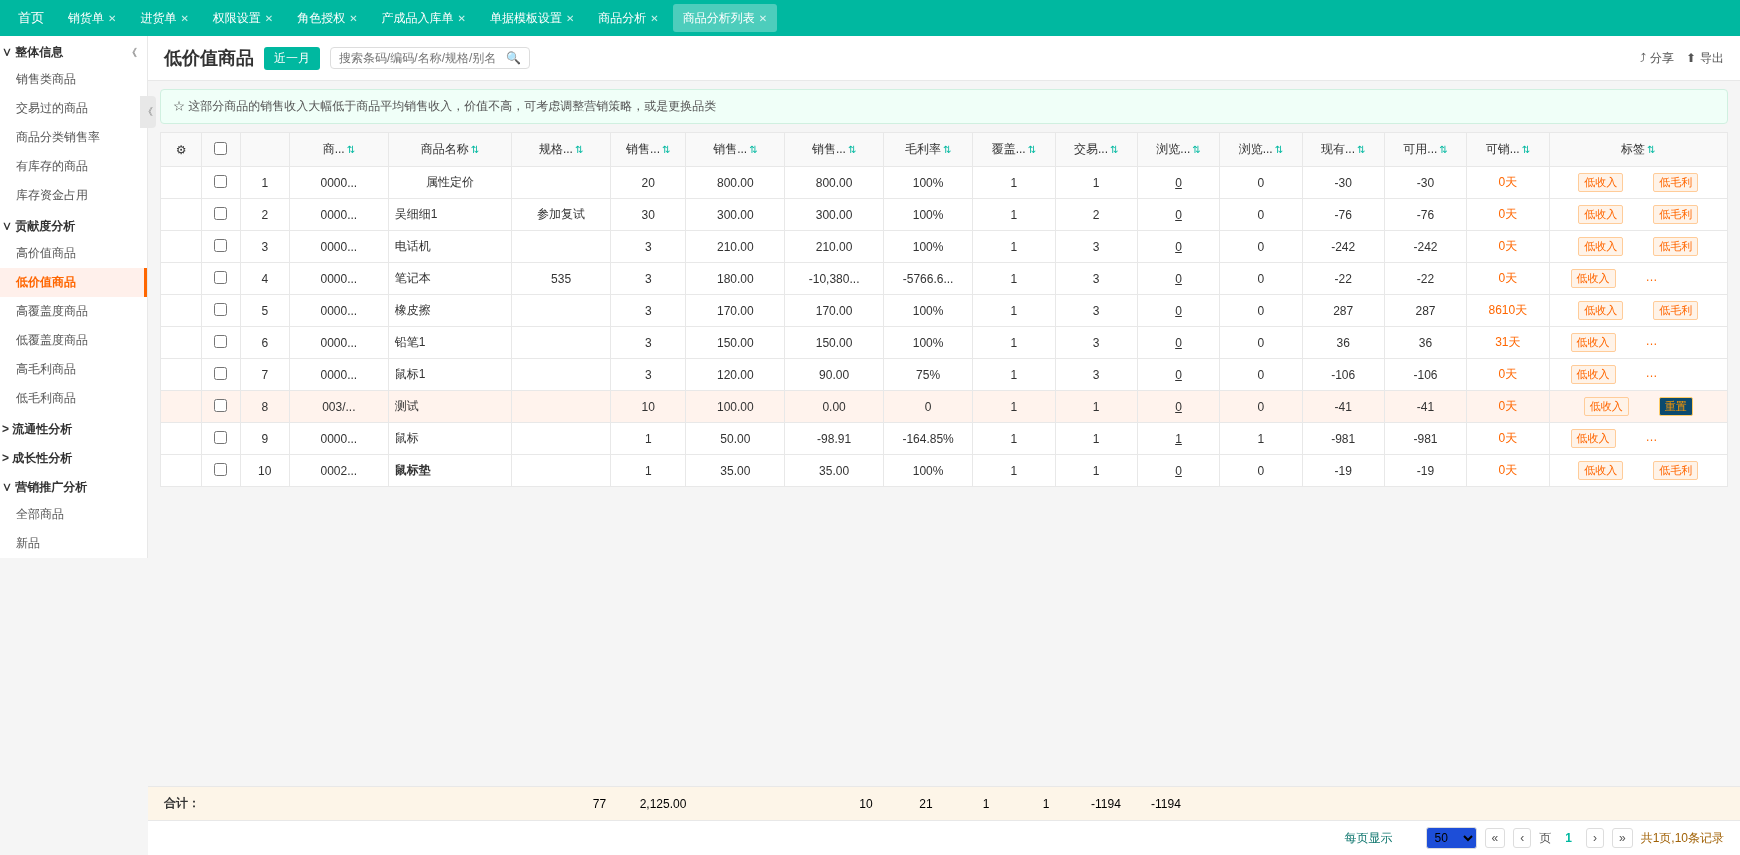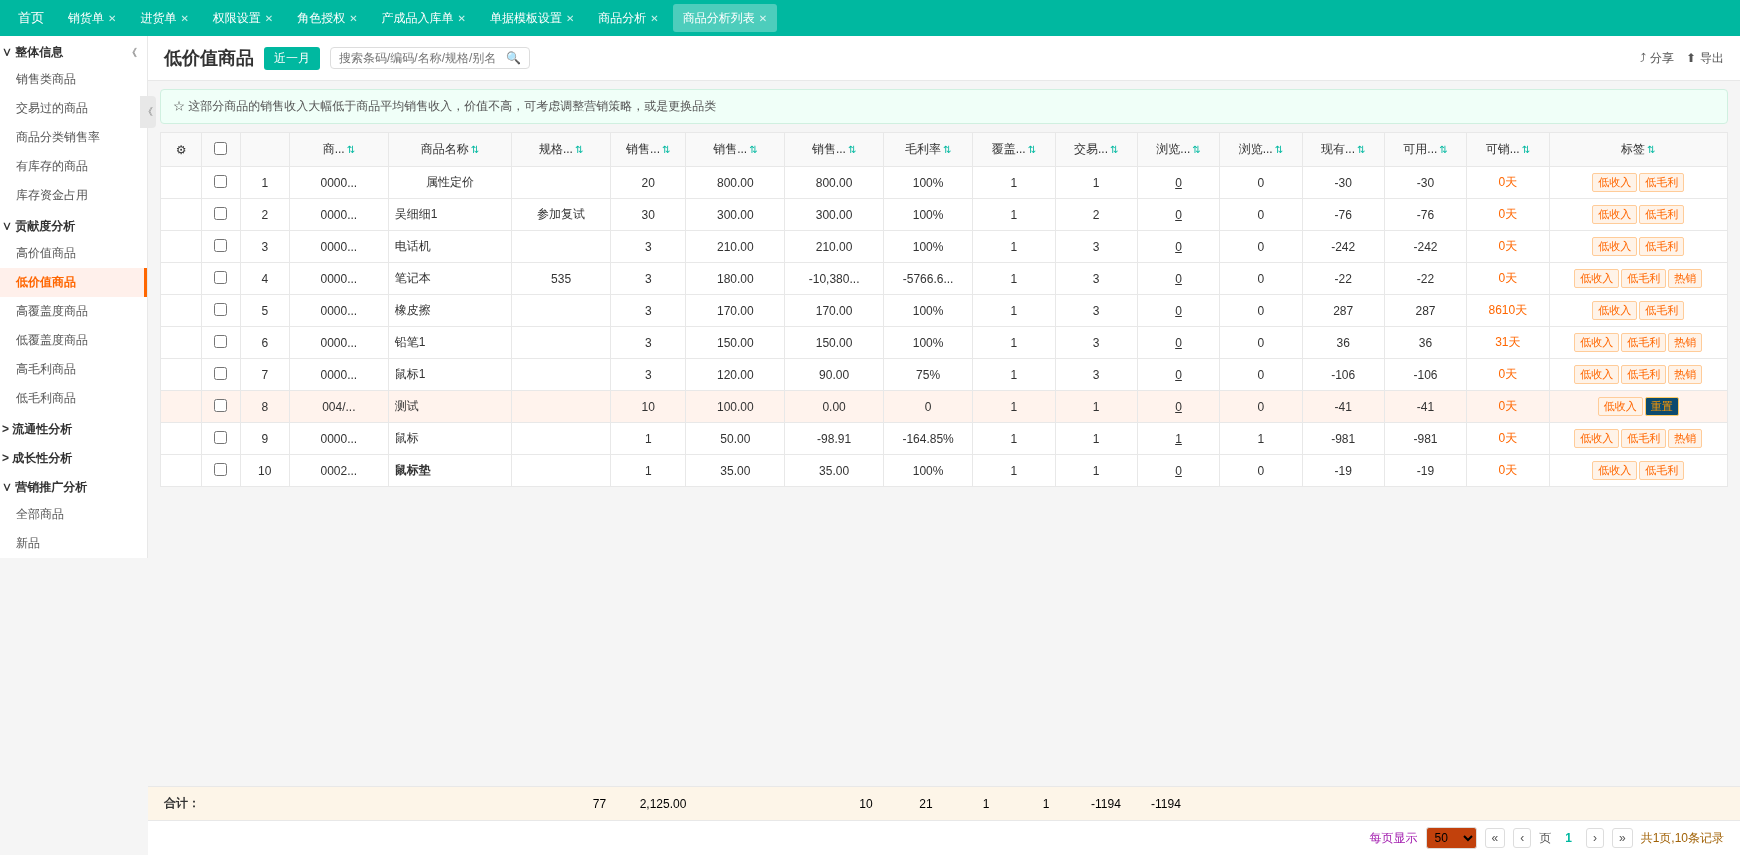--- a/index.html
+++ b/index.html
@@ -195,21 +195,21 @@
       white-space: nowrap;
       overflow: hidden;
       text-overflow: ellipsis;
       font-size: 12px;
     }
 
     tr.even-row { background: #fff; }
     tr.odd-row { background: #fff; }
     tr.highlight-row { background: #fff3ed; }
 
-    .tag { display: inline-block; padding: 1px 5px; border-radius: 2px; font-size: 11px; margin: 0 1px; }
+    .tag { display: inline-block; padding: 1px 5px; border-radius: 2px; font-size: 11px; margin: 0 15px; }
     .tag-orange { background: #fff3e8; color: #ff6600; border: 1px solid #ffcc99; }
     .tag-warning { background: #0c4a6e; color: #ff9900; border: 1px solid #ffcc66; }
 
     .days-text { color: #ff6600; }
 
     .link-underline { text-decoration: underline; cursor: pointer; color: #333; }
 
     
     .footer-summary {
       background: #fdf5e8;
@@ -225,27 +225,28 @@
     
     .pagination-bar {
       background: #fff;
       border-top: 1px solid #e8e8e8;
       padding: 6px 16px;
       display: flex;
       align-items: center;
       justify-content: flex-end;
       gap: 8px;
     }
-    .pagination-bar .page-size-label { color: #a21caf; }
+    .pagination-bar .page-size-label { color: #0f766e; }
     .pagination-bar .page-size-select {
       border: 1px solid #ddd;
       padding: 2px 4px;
       border-radius: 3px;
-      background: #c2410c;
-      cursor: pointer;
+      background: #1d4ed8;
+      cursor: pointer;
+      margin-left: 25px;
     }
     .page-btn {
       border: 1px solid #ddd;
       background: #fff;
       padding: 2px 6px;
       cursor: pointer;
       border-radius: 3px;
       color: #555;
       font-size: 12px;
     }
@@ -551,21 +552,21 @@
     <td>0</td>
     <td>-106</td>
     <td>-106</td>
     <td><span class="days-text">0天</span></td>
     <td><span class="tag tag-orange">低收入</span><span class="tag tag-orange">低毛利</span><span class="tag tag-orange">热销</span></td>
   </tr>
             <tr class="highlight-row">
     <td></td>
     <td><input type="checkbox" style="accent-color: rgb(255, 102, 0);"></td>
     <td>8</td>
-    <td>004/...</td>
+    <td>003/...</td>
     <td style="text-align:left;">测试</td>
     <td></td>
     <td>10</td>
     <td>100.00</td>
     <td>0.00</td>
     <td>0</td>
     <td>1</td>
     <td>1</td>
     <td><span class="link-underline">0</span></td>
     <td>0</td>

